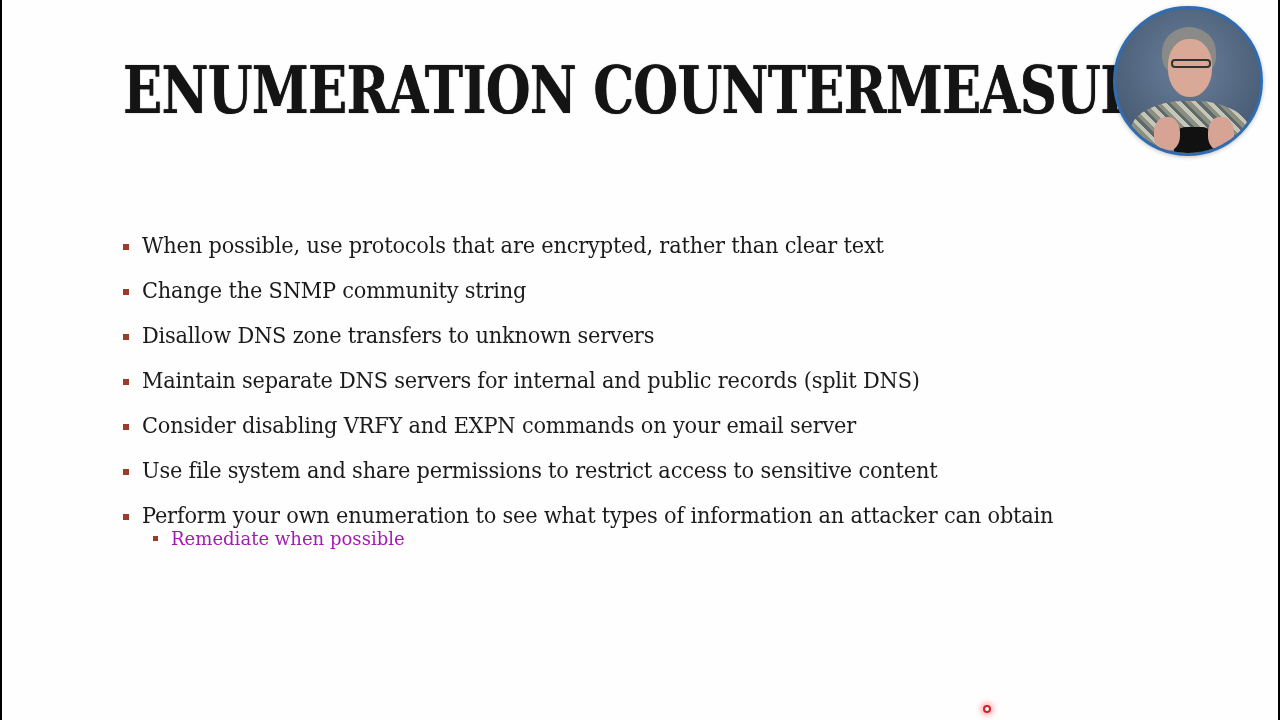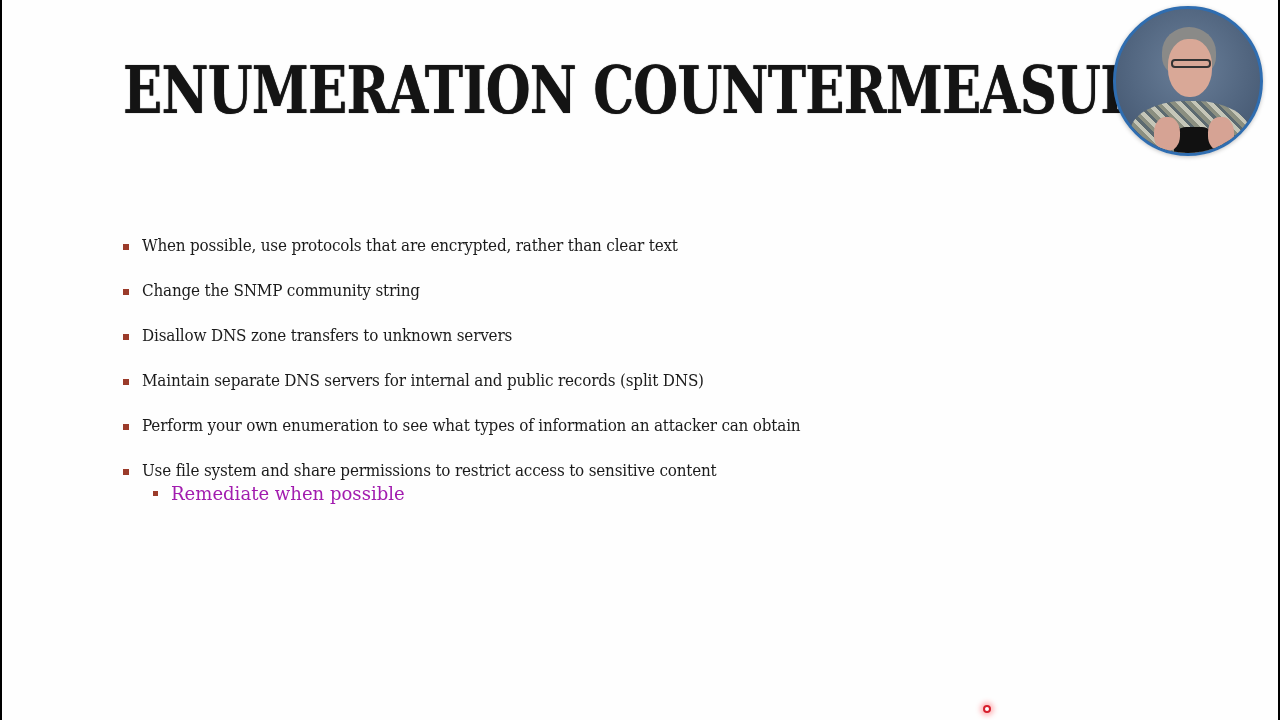--- a/index.html
+++ b/index.html
@@ -42,21 +42,21 @@
       margin: 0;
       padding: 0;
       list-style: none;
     }
     .bullet {
       position: relative;
       height: 45px;
       display: flex;
       align-items: center;
       font-family: "DejaVu Serif", "Liberation Serif", serif;
-      font-size: 16px;
+      font-size: 22px;
       color: #1b1b1b;
       white-space: nowrap;
       letter-spacing: -0.2px;
     }
     .bullet .marker {
       display: inline-block;
       width: 6px;
       height: 6px;
       background: #9b3b2a;
       margin-right: 13px;
@@ -195,25 +195,29 @@
     <li class="bullet">
       <span class="marker"></span>
       <span class="text">Disallow DNS zone transfers to unknown servers</span>
     </li>
     <li class="bullet">
       <span class="marker"></span>
       <span class="text">Maintain separate DNS servers for internal and public records (split DNS)</span>
     </li>
     <li class="bullet">
       <span class="marker"></span>
+      <span class="text">Consider disabling VRFY and EXPN commands on your email server</span>
+    </li>
+    <li class="bullet">
+      <span class="marker"></span>
+      <span class="text">Use file system and share permissions to restrict access to sensitive content</span>
+    </li>
+    <li class="bullet">
+      <span class="marker"></span>
       <span class="text">Perform your own enumeration to see what types of information an attacker can obtain</span>
-    </li>
-    <li class="bullet">
-      <span class="marker"></span>
-      <span class="text">Use file system and share permissions to restrict access to sensitive content</span>
     </li>
     <li class="sub-bullet">
       <span class="marker"></span>
       <span class="text">Remediate when possible</span>
     </li>
   </ul>
 
   <div class="presenter">
     <div class="hair"></div>
     <div class="face"></div>

